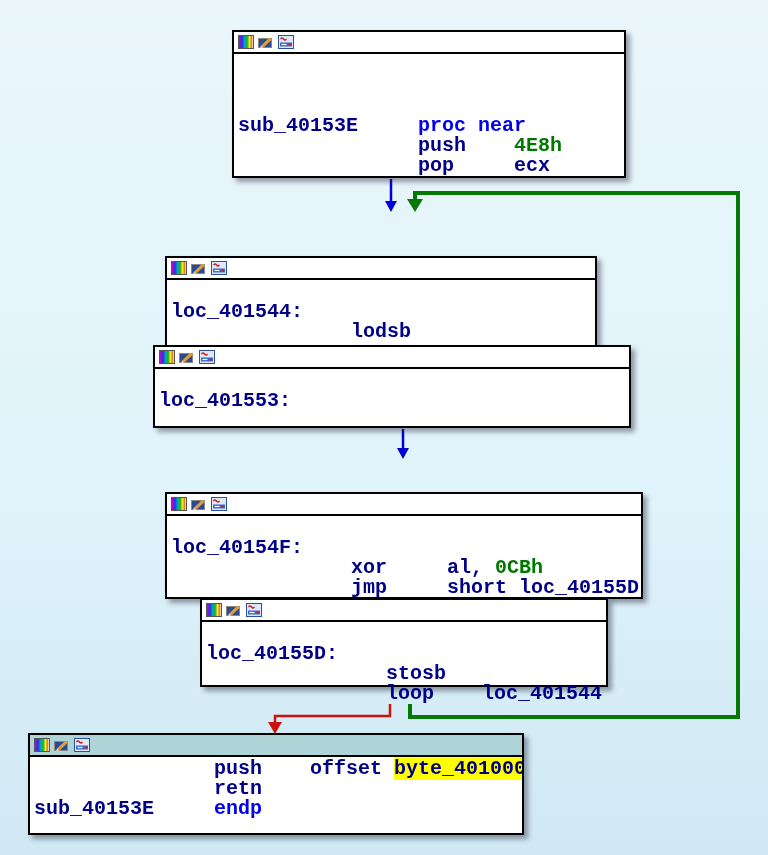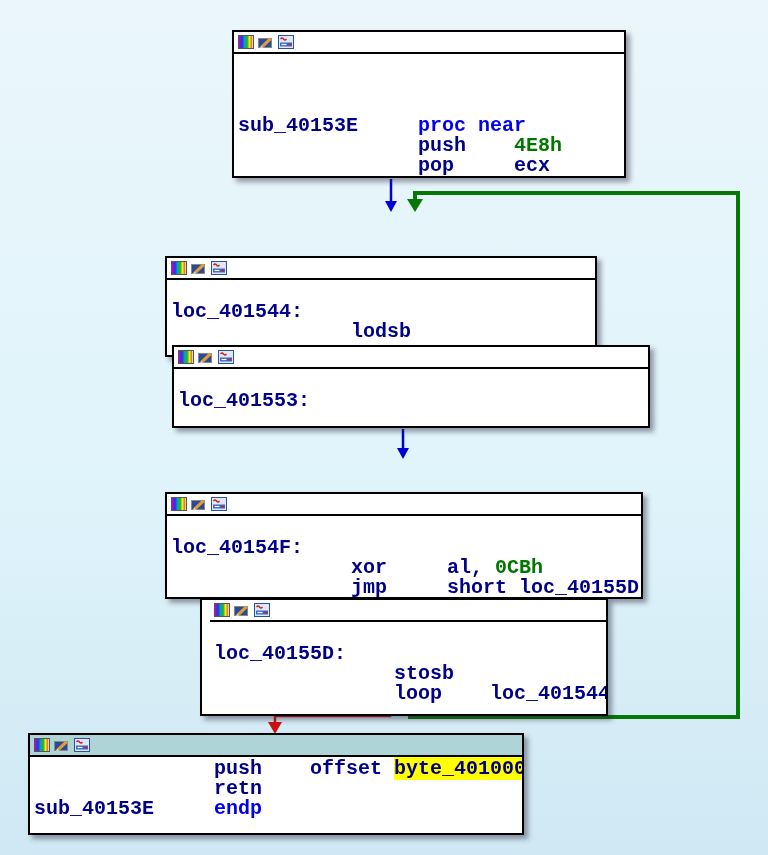--- a/index.html
+++ b/index.html
@@ -127,21 +127,21 @@
             <path d="M3.5,9.5 h5" stroke="#ffffff" stroke-width="1.2"></path>
             <rect x="10.5" y="8.5" width="2.5" height="2" fill="#cc2222"></rect>
           </svg></span>
       </div>
       <div class="node-body">
         <div class="code-line">&nbsp;</div>
         <div class="code-line"><span class="seg-n">loc_401544:</span></div>
         <div class="code-line"><span class="seg-n">               lodsb</span></div>
       </div>
     </div>
-  <div class="node" style="left:172px;top:345px;width:478px;height:83px;">
+  <div class="node" style="left:153px;top:345px;width:478px;height:83px;">
       <div class="node-titlebar">
         <span class="tb-icon ic-pal"></span>
         <span class="tb-icon"><svg width="16" height="14" viewBox="0 0 16 14">
             <rect x="0.5" y="3.5" width="13" height="9" fill="#2a4a94" stroke="#888" stroke-width="1"></rect>
             <polygon points="3,10.5 11.5,2.5 14,4.5 5.5,12.5" fill="#dd9d3c"></polygon>
             <polygon points="3,10.5 5.5,12.5 2.2,13" fill="#f4e3c0"></polygon>
           </svg></span>
         <span class="tb-icon"><svg width="16" height="14" viewBox="0 0 16 14">
             <rect x="0.5" y="0.5" width="15" height="13" fill="#dfe8f6" stroke="#2a50a0" stroke-width="1"></rect>
             <path d="M2.5,4 q1.5,-2 3,0 q1.5,2 3,0" fill="none" stroke="#cc2222" stroke-width="1.3"></path>
@@ -171,21 +171,21 @@
             <rect x="10.5" y="8.5" width="2.5" height="2" fill="#cc2222"></rect>
           </svg></span>
       </div>
       <div class="node-body">
         <div class="code-line">&nbsp;</div>
         <div class="code-line"><span class="seg-n">loc_40154F:</span></div>
         <div class="code-line"><span class="seg-n">               xor     al, </span><span class="seg-g">0CBh</span></div>
         <div class="code-line"><span class="seg-n">               jmp     short loc_40155D</span></div>
       </div>
     </div>
-  <div class="node" style="left:200px;top:598px;width:408px;height:118px;padding-left:8px;">
+  <div class="node" style="left:200px;top:598px;width:408px;height:89px;">
       <div class="node-titlebar">
         <span class="tb-icon ic-pal"></span>
         <span class="tb-icon"><svg width="16" height="14" viewBox="0 0 16 14">
             <rect x="0.5" y="3.5" width="13" height="9" fill="#2a4a94" stroke="#888" stroke-width="1"></rect>
             <polygon points="3,10.5 11.5,2.5 14,4.5 5.5,12.5" fill="#dd9d3c"></polygon>
             <polygon points="3,10.5 5.5,12.5 2.2,13" fill="#f4e3c0"></polygon>
           </svg></span>
         <span class="tb-icon"><svg width="16" height="14" viewBox="0 0 16 14">
             <rect x="0.5" y="0.5" width="15" height="13" fill="#dfe8f6" stroke="#2a50a0" stroke-width="1"></rect>
             <path d="M2.5,4 q1.5,-2 3,0 q1.5,2 3,0" fill="none" stroke="#cc2222" stroke-width="1.3"></path>

